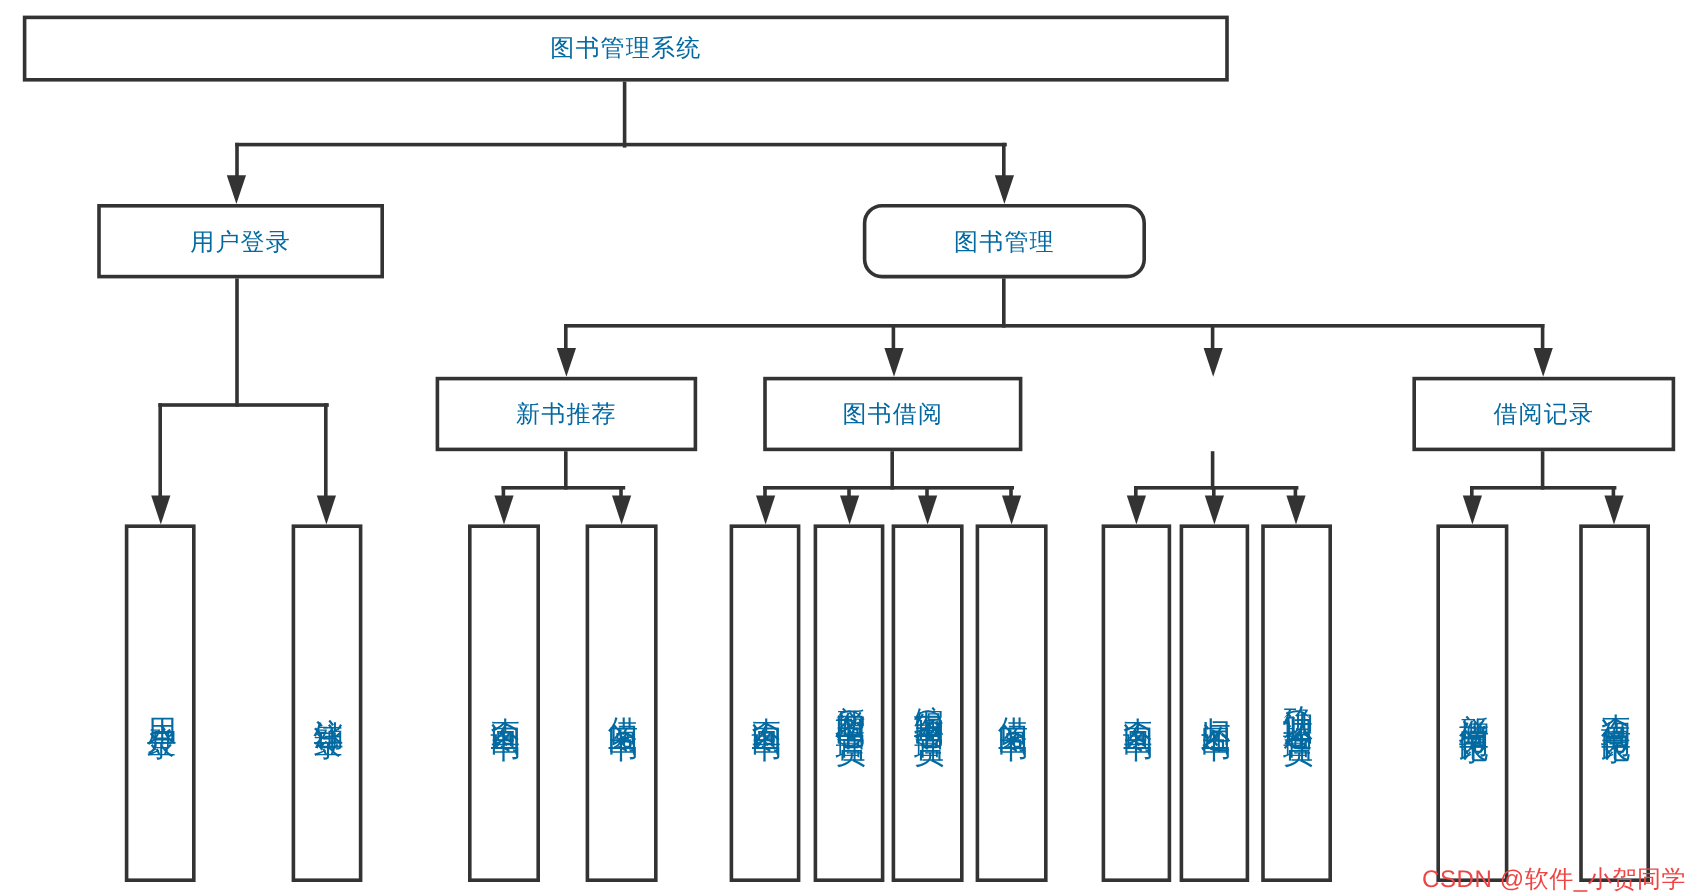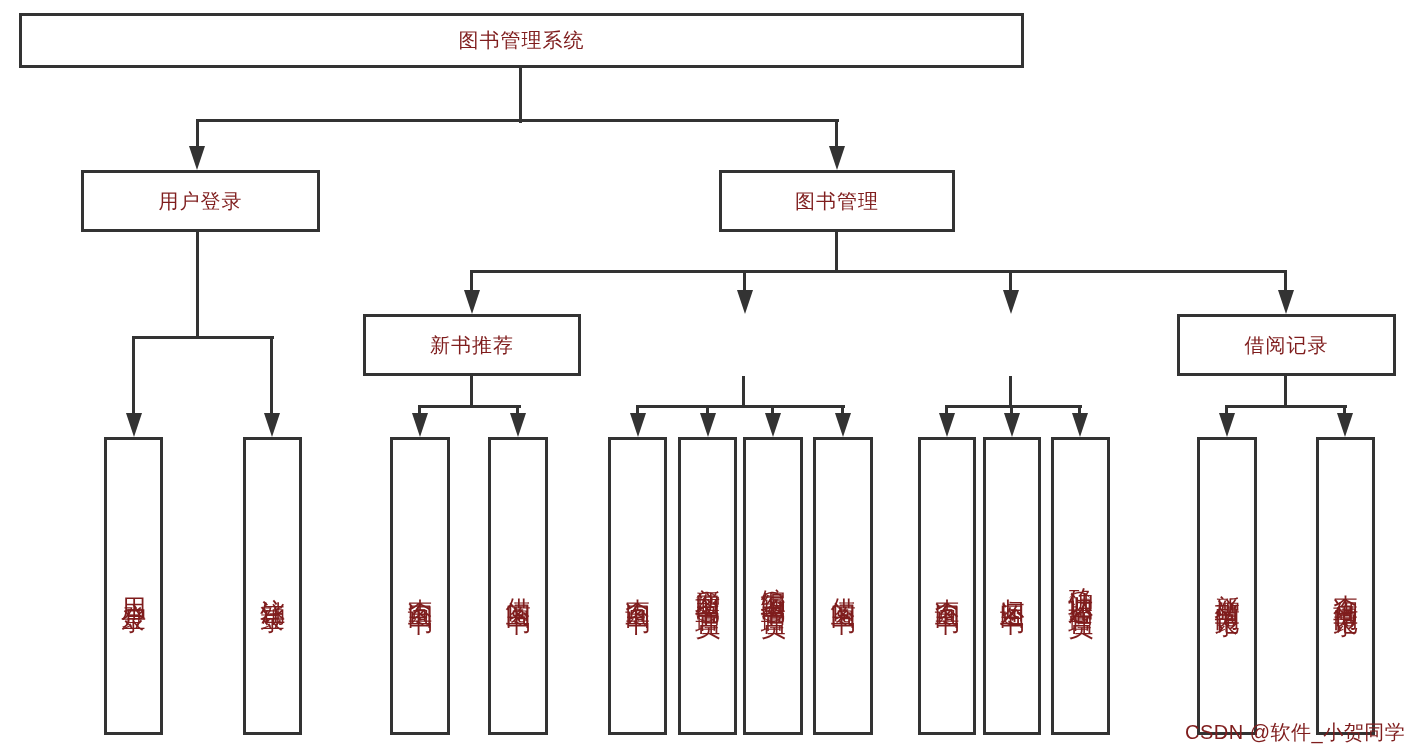--- a/index.html
+++ b/index.html
@@ -5,39 +5,39 @@
   html,body { margin:0; padding:0; background:#ffffff; }
   .canvas {
     position:relative; width:1405px; height:747px; background:#ffffff;
     font-family:"Liberation Sans","DejaVu Sans",sans-serif;
     color:#1d1d1d; overflow:hidden;
   }
   .box {
     position:absolute; box-sizing:border-box;
     border:3px solid #333333; background:#ffffff;
     display:flex; align-items:center; justify-content:center;
-    font-size:20px; letter-spacing:1px; color:#7f1d1d;
+    font-size:20px; letter-spacing:1px; color:#0369a1;
   }
   .leaf {
     font-size:25px;
   }
   .leaf .vtext {
     writing-mode:vertical-rl; text-orientation:mixed;
     letter-spacing:4px; line-height:1.1;
   }
   .lh { position:absolute; height:3px; background:#333333; }
   .lv { position:absolute; width:3px; background:#333333; }
   .arr {
     position:absolute; width:0; height:0;
     border-left:8px solid transparent; border-right:8px solid transparent;
     border-top:24px solid #333333;
   }
   .watermark {
     position:absolute; left:1185px; top:719px; z-index:10;
-    font-size:20px; color:#7f1d1d; letter-spacing:0.5px; white-space:nowrap;
+    font-size:20px; color:#ef4444; letter-spacing:0.5px; white-space:nowrap;
   }
 </style>
 </head>
 <body>
 
 <div class="canvas">
 
   <div class="box" style="left:19px; top:13px; width:1005px; height:55px;">
     <span>图书管理系统</span>
   </div>
@@ -45,21 +45,21 @@
   <div class="lv" style="left:519px; top:68px; height:55px;"></div>
   <div class="lh" style="left:196px; top:119px; width:643px;"></div>
   <div class="lv" style="left:196px; top:119px; height:30px;"></div>
   <div class="arr" style="left:189px; top:146px;"></div>
   <div class="lv" style="left:835px; top:119px; height:30px;"></div>
   <div class="arr" style="left:829px; top:146px;"></div>
 
   <div class="box" style="left:81px; top:170px; width:239px; height:62px;">
     <span>用户登录</span>
   </div>
-  <div class="box" style="left:719px; top:170px; width:236px; height:62px;">
+  <div class="box" style="left:719px; top:170px; width:236px; height:62px;border-radius:16px;">
     <span>图书管理</span>
   </div>
 
   <div class="lv" style="left:196px; top:232px; height:107px;"></div>
   <div class="lh" style="left:132px; top:336px; width:142px;"></div>
   <div class="lv" style="left:132px; top:336px; height:80px;"></div>
   <div class="arr" style="left:126px; top:413px;"></div>
   <div class="lv" style="left:270px; top:336px; height:80px;"></div>
   <div class="arr" style="left:264px; top:413px;"></div>
 
@@ -69,20 +69,23 @@
   <div class="arr" style="left:464px; top:290px;"></div>
   <div class="lv" style="left:743px; top:270px; height:24px;"></div>
   <div class="arr" style="left:737px; top:290px;"></div>
   <div class="lv" style="left:1009px; top:270px; height:24px;"></div>
   <div class="arr" style="left:1003px; top:290px;"></div>
   <div class="lv" style="left:1284px; top:270px; height:24px;"></div>
   <div class="arr" style="left:1278px; top:290px;"></div>
 
   <div class="box" style="left:363px; top:314px; width:218px; height:62px;text-align:center;">
     <span>新书推荐</span>
+  </div>
+  <div class="box" style="left:636px; top:314px; width:216px; height:62px;">
+    <span>图书借阅</span>
   </div>
   <div class="box" style="left:1177px; top:314px; width:219px; height:62px;font-family:Liberation Serif, serif;">
     <span>借阅记录</span>
   </div>
 
   <div class="lv" style="left:470px; top:376px; height:32px;"></div>
   <div class="lh" style="left:418px; top:405px; width:103px;"></div>
   <div class="lv" style="left:418px; top:405px; height:12px;"></div>
   <div class="arr" style="left:412px; top:413px;"></div>
   <div class="lv" style="left:516px; top:405px; height:12px;"></div>

